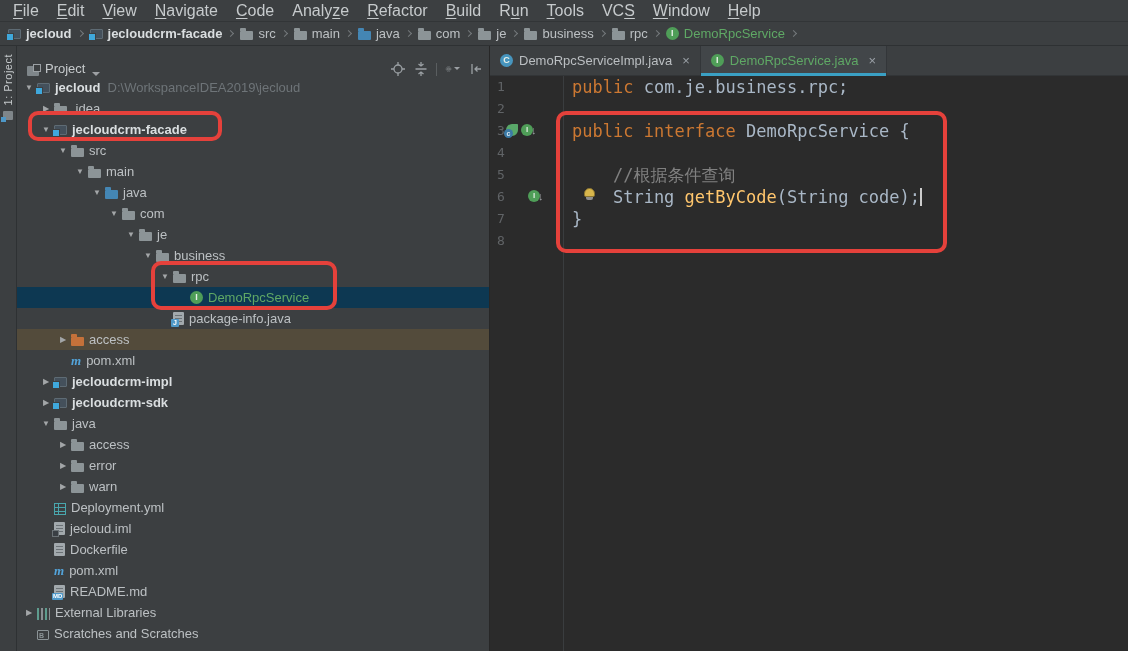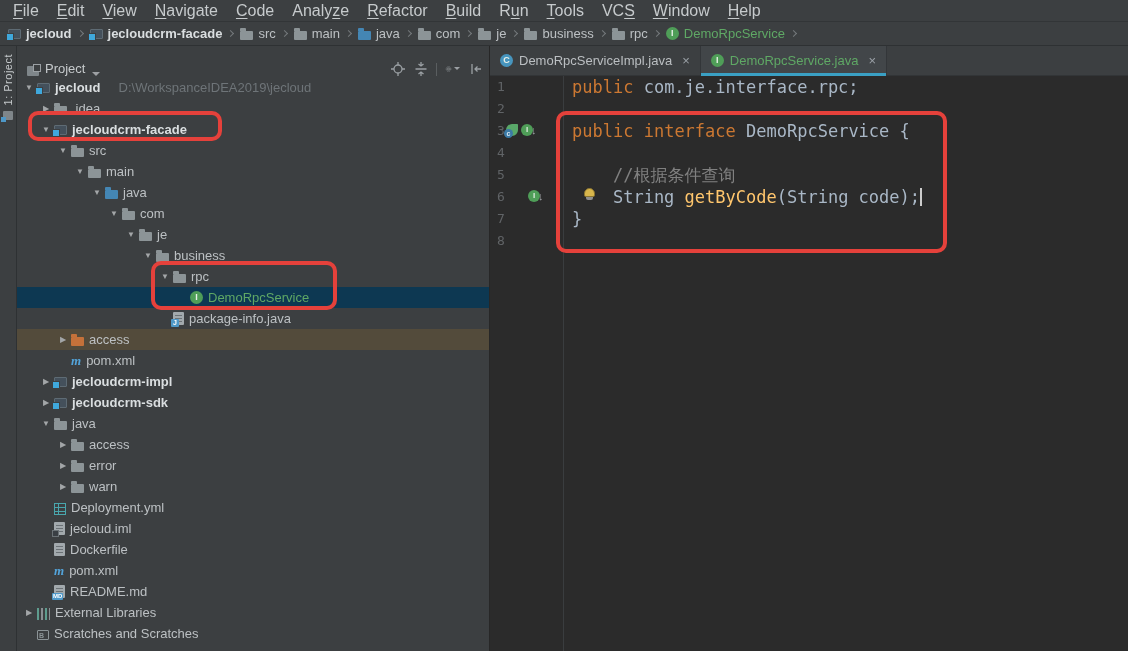--- a/index.html
+++ b/index.html
@@ -37,21 +37,21 @@
   #phead .hicon{width:15px;height:15px;margin-left:8px;color:#9BA0A4;display:flex;align-items:center;justify-content:center}
   #phead .vsep{width:1px;height:13px;background:#5A5E60;margin-left:8px}
   #tree{position:absolute;left:0;right:0;top:31px;bottom:0;overflow:hidden}
   .trow{height:21px;display:flex;align-items:center;white-space:nowrap}
   .trow.selected{background:var(--sel-bg)}
   .trow.selected .lbl{color:var(--green)}
   .trow.warm{background:var(--warm-bg)}
   .arr{width:16px;flex:none;text-align:center;font-size:8px;color:#A3A6A8}
   .lbl{margin-left:5px}
   .lbl.bold{font-weight:bold;color:var(--bold-txt)}
-  .tpath{margin-left:18px;color:#6E7478}
+  .tpath{margin-left:7px;color:#6E7478}
 
   
   .ic{display:inline-block;position:relative;flex:none}
   .ic-module{width:13px;height:10px;background:#44505B;border:1px solid #5E6B74;border-radius:1px;margin-top:1px}
   .ic-module::after{content:"";position:absolute;left:-3px;bottom:-3px;width:6px;height:6px;background:#3FA8DC;border:1px solid #3C3F41}
   .ic-folder{width:13px;height:9px;background:#8C9497;border-radius:1px;margin-top:4px}
   .ic-folder::before{content:"";position:absolute;top:-3px;left:0;width:6px;height:3px;background:inherit;border-radius:1px 1px 0 0}
   .ic-folder.src{background:#4486B4}
   .ic-folder.excl{background:#C4713A}
   .ic-circle{width:13px;height:13px;border-radius:50%;text-align:center;font:bold 9px/13px "Liberation Sans",sans-serif;color:#E8F0E8}
@@ -414,21 +414,21 @@
       <div class="gut-ic" style="top: 144px; left: 38px;">
         <span class="gmark">I</span>
         <span class="gmark-arrow">↓</span>
       </div>
     </div>
   <div id="bulb">
       <div class="dome"></div>
       <div class="base"></div>
     </div>
   <div id="code">
-      <div class="cline"><span class="tok-k">public</span><span class="tok-p"> com.je.interface.rpc;</span></div>
+      <div class="cline"><span class="tok-k">public</span><span class="tok-p"> com.je.business.rpc;</span></div>
       <div class="cline"></div>
       <div class="cline"><span class="tok-k">public</span><span class="tok-p"> </span><span class="tok-k">interface</span><span class="tok-p"> DemoRpcService {</span></div>
       <div class="cline"></div>
       <div class="cline"><span class="tok-cm">    //根据条件查询</span></div>
       <div class="cline"><span class="tok-p">    String </span><span class="tok-m">getByCode</span><span class="tok-p">(String code);</span><span class="cursor"></span></div>
       <div class="cline"><span class="tok-p">}</span></div>
       <div class="cline"></div>
     </div>
 </div>
 

